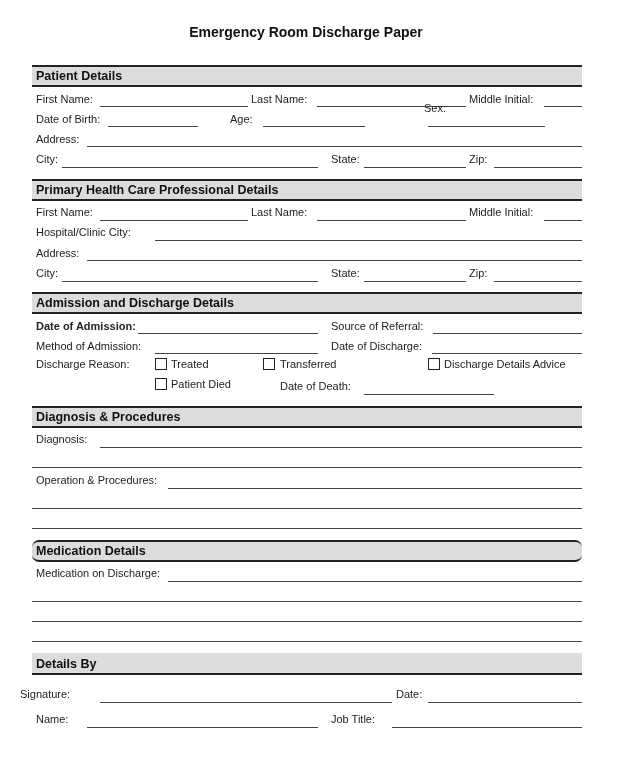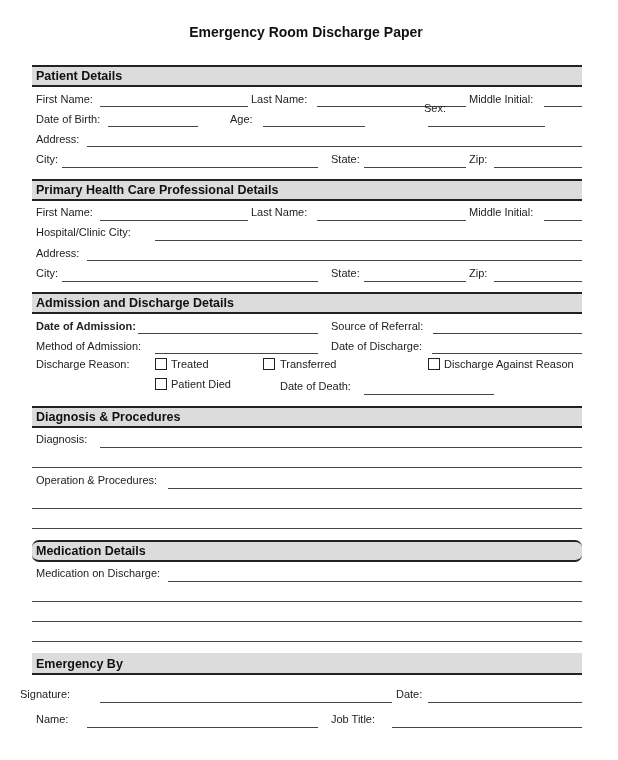--- a/index.html
+++ b/index.html
@@ -81,21 +81,21 @@
 <div class="ln" style="left:155px;width:163px;top:353px;"></div>
 <span class="lbl" style="left:331px;top:340px;">Date of Discharge:</span>
 <div class="ln" style="left:432px;width:150px;top:353px;"></div>
 
 <span class="lbl" style="left:36px;top:358px;">Discharge Reason:</span>
 <div class="cb" style="left:155px;top:358px;"></div>
 <span class="lbl" style="left:171px;top:358px;">Treated</span>
 <div class="cb" style="left:263px;top:358px;"></div>
 <span class="lbl" style="left:280px;top:358px;">Transferred</span>
 <div class="cb" style="left:428px;top:358px;"></div>
-<span class="lbl" style="left:444px;top:358px;">Discharge Against Reason</span>
+<span class="lbl" style="left:444px;top:358px;">Discharge Details Advice</span>
 
 <div class="cb" style="left:155px;top:378px;"></div>
 <span class="lbl" style="left:171px;top:378px;">Patient Died</span>
 <span class="lbl" style="left:280px;top:380px;">Date of Death:</span>
 <div class="ln" style="left:364px;width:130px;top:394px;"></div>
 
 <div class="sec" style="top:406px;">
     <span>Diagnosis &amp; Procedures</span>
   </div>
 <span class="lbl" style="left:36px;top:433px;">Diagnosis:</span>
@@ -109,21 +109,21 @@
 <div class="sec" style="top:540px;border-radius:7px;">
     <span>Medication Details</span>
   </div>
 <span class="lbl" style="left:36px;top:567px;">Medication on Discharge:</span>
 <div class="ln" style="left:168px;width:414px;top:581px;"></div>
 <div class="ln" style="left:32px;width:550px;top:601px;"></div>
 <div class="ln" style="left:32px;width:550px;top:621px;"></div>
 <div class="ln" style="left:32px;width:550px;top:641px;"></div>
 
 <div class="sec" style="top:653px;border-top:none;height:20px;">
-    <span style="top:4px;">Emergency By</span>
+    <span style="top:4px;">Details By</span>
   </div>
 <span class="lbl" style="left:20px;top:688px;">Signature:</span>
 <div class="ln" style="left:100px;width:292px;top:702px;"></div>
 <span class="lbl" style="left:396px;top:688px;">Date:</span>
 <div class="ln" style="left:428px;width:154px;top:702px;"></div>
 <span class="lbl" style="left:36px;top:713px;">Name:</span>
 <div class="ln" style="left:87px;width:231px;top:727px;"></div>
 <span class="lbl" style="left:331px;top:713px;">Job Title:</span>
 <div class="ln" style="left:392px;width:190px;top:727px;"></div>
 

